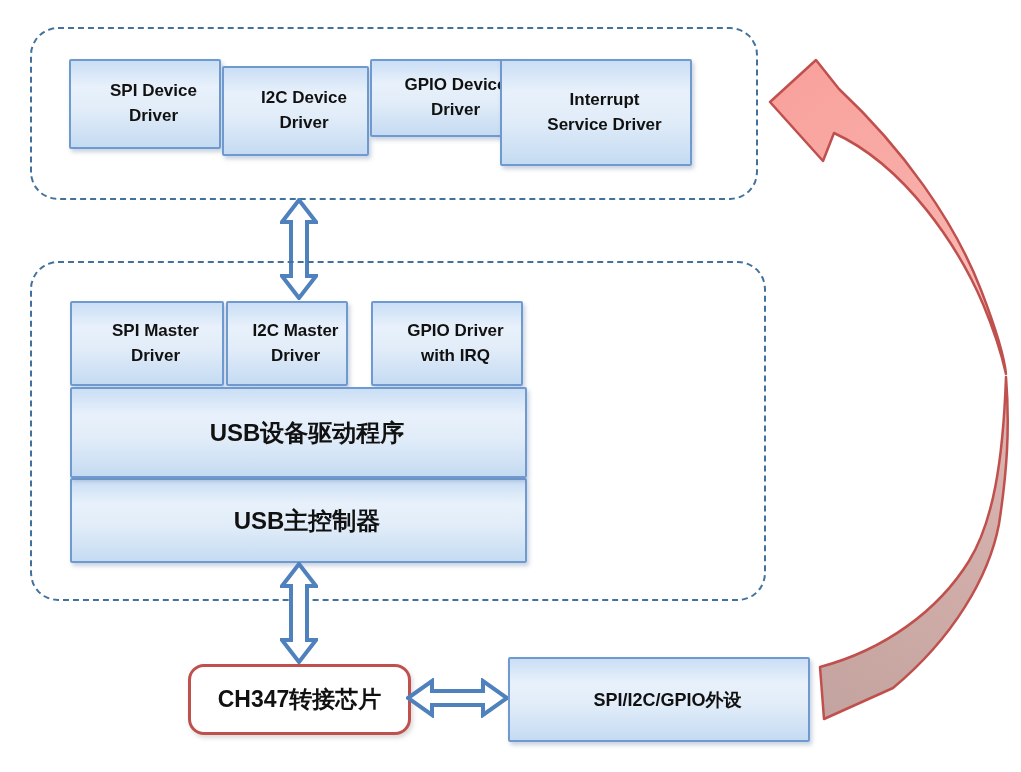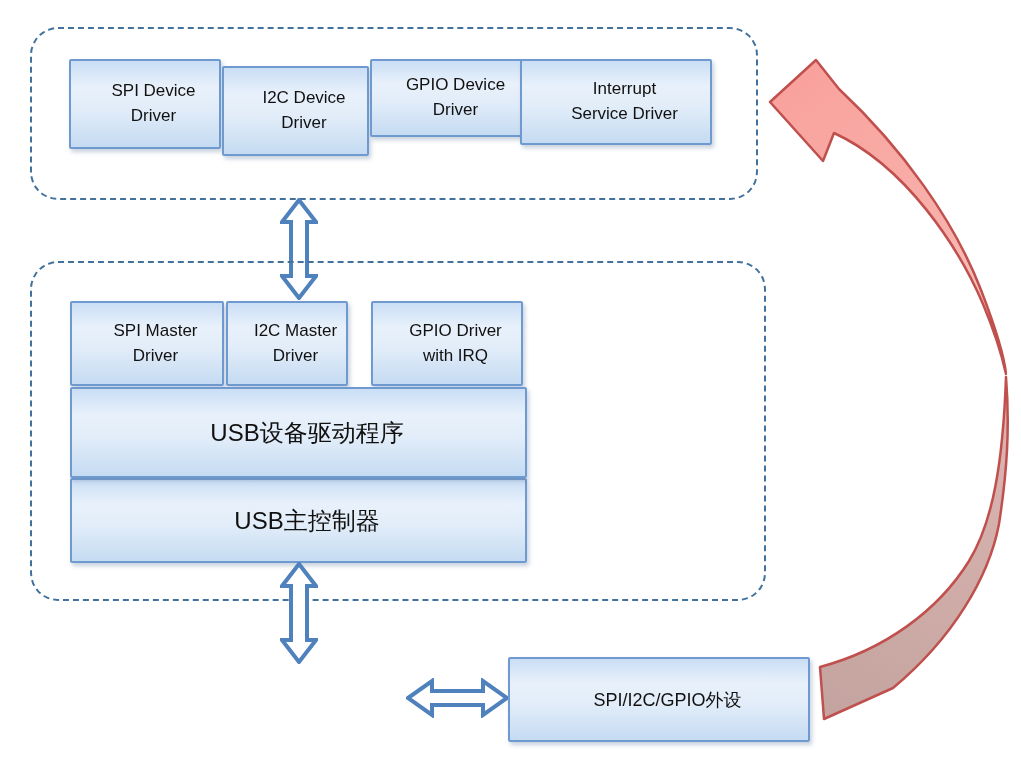--- a/index.html
+++ b/index.html
@@ -19,21 +19,21 @@
   }
   .bluebox{
     position:absolute;
     box-sizing:border-box;
     border:2px solid #6e9ad0;
     border-radius:2px;
     background:linear-gradient(180deg,#cadef5 0%,#e8f1fb 30%,#e2edf9 55%,#c5dbf2 100%);
     box-shadow:2px 3px 4px rgba(110,135,170,.38);
     display:flex;align-items:center;justify-content:center;
     text-align:center;
-    font-weight:normal;color:#111;
+    font-weight:bold;color:#111;
     white-space:pre-line;
     padding-left:17px;
   }
   .small-label{font-size:17px;line-height:1.45;}
   .big-label{font-size:24px;}
   .chipbox{
     position:absolute;
     box-sizing:border-box;
     border:3.5px solid #c0504d;
     border-radius:16px;
@@ -57,21 +57,21 @@
 <div id="canvas">
 
   <div class="dashedbox" style="left:30px;top:27px;width:728px;height:173px;"></div>
 
   <div class="bluebox small-label" style="left:69px;top:59px;width:152px;height:90px;">SPI Device
 Driver</div>
   <div class="bluebox small-label" style="left:222px;top:66px;width:147px;height:90px;">I2C Device
 Driver</div>
   <div class="bluebox small-label" style="left:370px;top:59px;width:154px;height:78px;">GPIO Device
 Driver</div>
-  <div class="bluebox small-label" style="left:520px;top:59px;width:192px;height:86px;">Interrupt
+  <div class="bluebox small-label" style="left:500px;top:59px;width:192px;height:107px;">Interrupt
 Service Driver</div>
 
   <svg class="arrow-svg" style="left:280px;top:198px;" width="38" height="102" viewBox="0 0 38 102">
     <polygon points="19,2 36,24 27,24 27,78 36,78 19,100 2,78 11,78 11,24 2,24" fill="#ffffff" stroke="#4f81bd" stroke-width="4" stroke-linejoin="miter"></polygon>
   </svg>
 
   <div class="dashedbox" style="left:30px;top:261px;width:736px;height:340px;"></div>
 
   <div class="bluebox small-label" style="left:70px;top:301px;width:154px;height:85px;">SPI Master
 Driver</div>
@@ -81,20 +81,21 @@
 with IRQ</div>
 
   <div class="bluebox big-label" style="left:70px;top:478px;width:457px;height:85px;">USB主控制器</div>
   <div class="bluebox big-label" style="left:70px;top:387px;width:457px;height:91px;">USB设备驱动程序</div>
 
 
   <svg class="arrow-svg" style="left:280px;top:562px;" width="38" height="102" viewBox="0 0 38 102">
     <polygon points="19,2 36,24 27,24 27,78 36,78 19,100 2,78 11,78 11,24 2,24" fill="#ffffff" stroke="#4f81bd" stroke-width="4" stroke-linejoin="miter"></polygon>
   </svg>
 
+  <div class="chipbox" style="left:188px;top:664px;width:223px;height:71px;">CH347转接芯片</div>
 
   <svg class="arrow-svg" style="left:406px;top:678px;" width="103" height="40" viewBox="0 0 103 40">
     <polygon points="2,20 26,3 26,13 77,13 77,3 101,20 77,37 77,27 26,27 26,37" fill="#ffffff" stroke="#4f81bd" stroke-width="4" stroke-linejoin="miter"></polygon>
   </svg>
 
   <div class="bluebox" style="left:508px;top:657px;width:302px;height:85px;font-size:18px;">SPI/I2C/GPIO外设</div>
 
   <svg id="curved-arrow-layer" width="1021" height="772" viewBox="0 0 1021 772">
     <defs>
       <linearGradient id="gPink" gradientUnits="userSpaceOnUse" x1="800" y1="80" x2="1010" y2="380">

